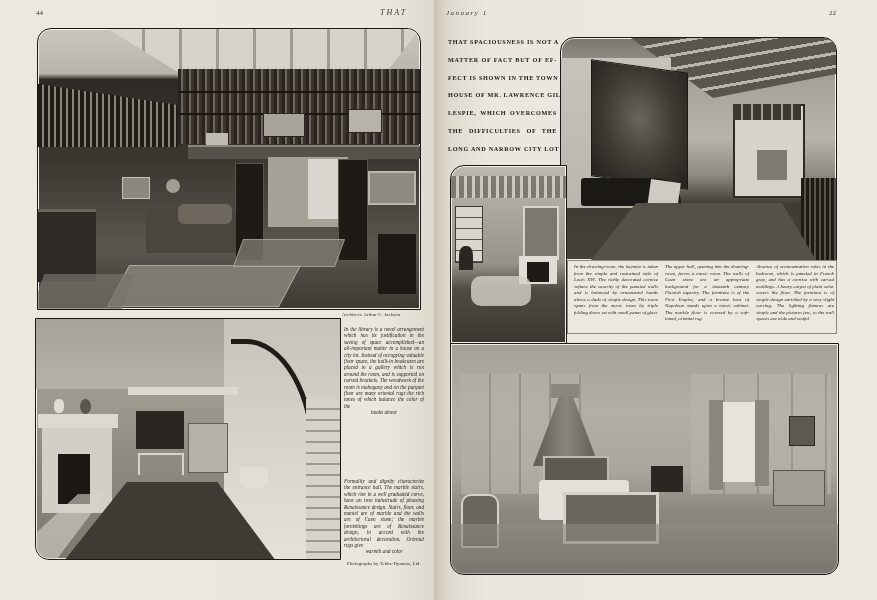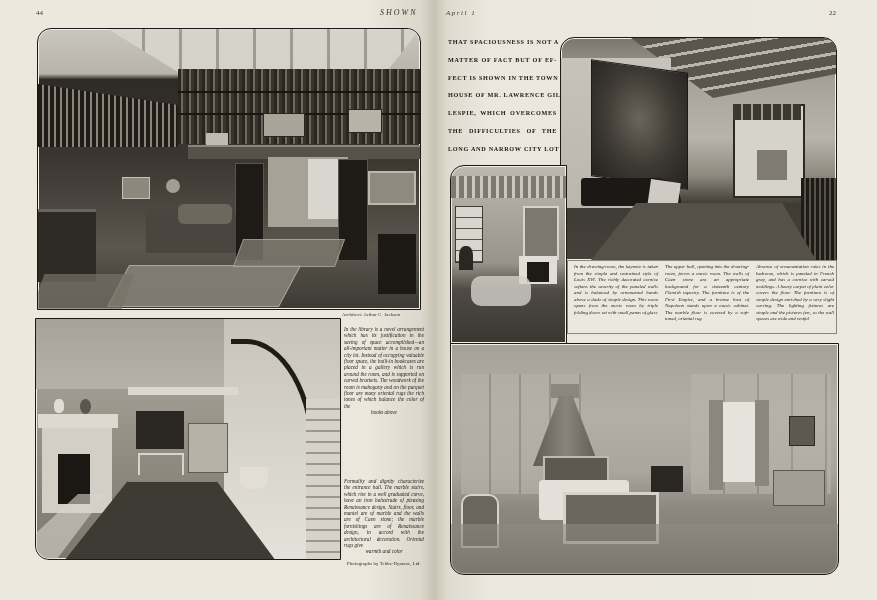--- a/index.html
+++ b/index.html
@@ -2,21 +2,21 @@
 <html><head>
 <meta charset="utf-8">
 <style>
   html, body { margin:0; padding:0; }
   body {
     width:877px; height:600px; overflow:hidden; position:relative;
     background:#e9e5db;
     font-family:"Liberation Serif", "DejaVu Serif", serif;
     color:#1e1c19;
   }
-  .page { position:absolute; top:0; height:600px; }
+  .page { position:absolute; top:0; height:600px;padding-left:19px; }
   .page-left { left:0; width:434px; background:linear-gradient(90deg,#ece8de 0%,#ebe7dd 85%,#dcd7cb 97%,#c9c3b5 100%); }
   .page-right { left:434px; width:443px; background:linear-gradient(90deg,#c7c1b2 0%,#dfdacf 3%,#ebe7de 12%,#ece9e0 100%); }
 
   .folio { position:absolute; top:9px; font-size:7px; color:#3a3630; }
   .running-head { position:absolute; top:8px; font-size:8px; letter-spacing:2px; font-style:italic; color:#3a3630; }
 
   .photo {
     position:absolute; border:1.5px solid #1a1916; background:#555;
     overflow:hidden; box-shadow:0 0 0 1px #f2efe8 inset;
   }
@@ -45,21 +45,21 @@
     position:absolute; left:567px; top:260px; width:268px; height:72px;
     background:#ebe8df; border:1px solid #8c877c;
   }
   .caption-col { position:absolute; top:3px; width:84px; font-style:italic; font-size:4.9px; line-height:6.5px; text-align:justify; color:#26231f; }
 </style>
 </head>
 <body>
 
 <div class="page page-left">
   <div class="folio" style="left:36px;">44</div>
-  <div class="running-head" style="left:380px;">SHOWN</div>
+  <div class="running-head" style="left:380px;">THAT</div>
 
   <div class="photo rounded-tl rounded-tr" style="left:37px; top:28px; width:382px; height:280px;
        background:linear-gradient(180deg,#c9c6bf 0%,#b8b4ac 16%,#2e2a25 18%,#3b352f 45%,#4a453e 62%,#5b574f 78%,#3c3933 100%);">
 
     <div class="shape" style="left:70px;top:0;width:312px;height:48px;
       background:repeating-linear-gradient(90deg,#d8d5ce 0 34px,#9c978e 34px 37px),#cfcbc3;
       clip-path:polygon(0 0,100% 0,88% 100%,25% 100%);opacity:.9;"></div>
 
     <div class="shape" style="left:140px;top:40px;width:242px;height:75px;
       background:repeating-linear-gradient(90deg,#2a2520 0 3px,#6f675c 3px 5px,#3a332c 5px 8px),#3b342d;"></div>
@@ -132,21 +132,21 @@
     <span class="last">books above</span>
   </div>
   <div class="caption" style="left:344px;top:478px;width:80px;">
     <span>Formality and dignity characterize the entrance hall. The marble stairs, which rise in a well graduated curve, have an iron balustrade of pleasing Renaissance design. Stairs, floor, and mantel are of marble and the walls are of Caen stone; the marble furnishings are of Renaissance design, in accord with the architectural decoration. Oriental rugs give</span>
     <span class="last">warmth and color</span>
   </div>
   <div class="credit" style="left:347px;top:561px;">Photographs by Tebbs-Hymans, Ltd.</div>
 </div>
 
 <div class="page page-right">
-  <div class="running-head" style="left:12px;top:9px;font-size:7px;letter-spacing:1.5px;">April 1</div>
+  <div class="running-head" style="left:12px;top:9px;font-size:7px;letter-spacing:1.5px;">January 1</div>
   <div class="folio" style="left:395px;">22</div>
 </div>
 
 <div class="headline">
   <span>THAT SPACIOUSNESS IS NOT A</span>
   <span>MATTER OF FACT BUT OF EF-</span>
   <span>FECT IS SHOWN IN THE TOWN</span>
   <span>HOUSE OF MR. LAWRENCE GIL-</span>
   <span>LESPIE, WHICH OVERCOMES</span>
   <span>THE DIFFICULTIES OF THE</span>

